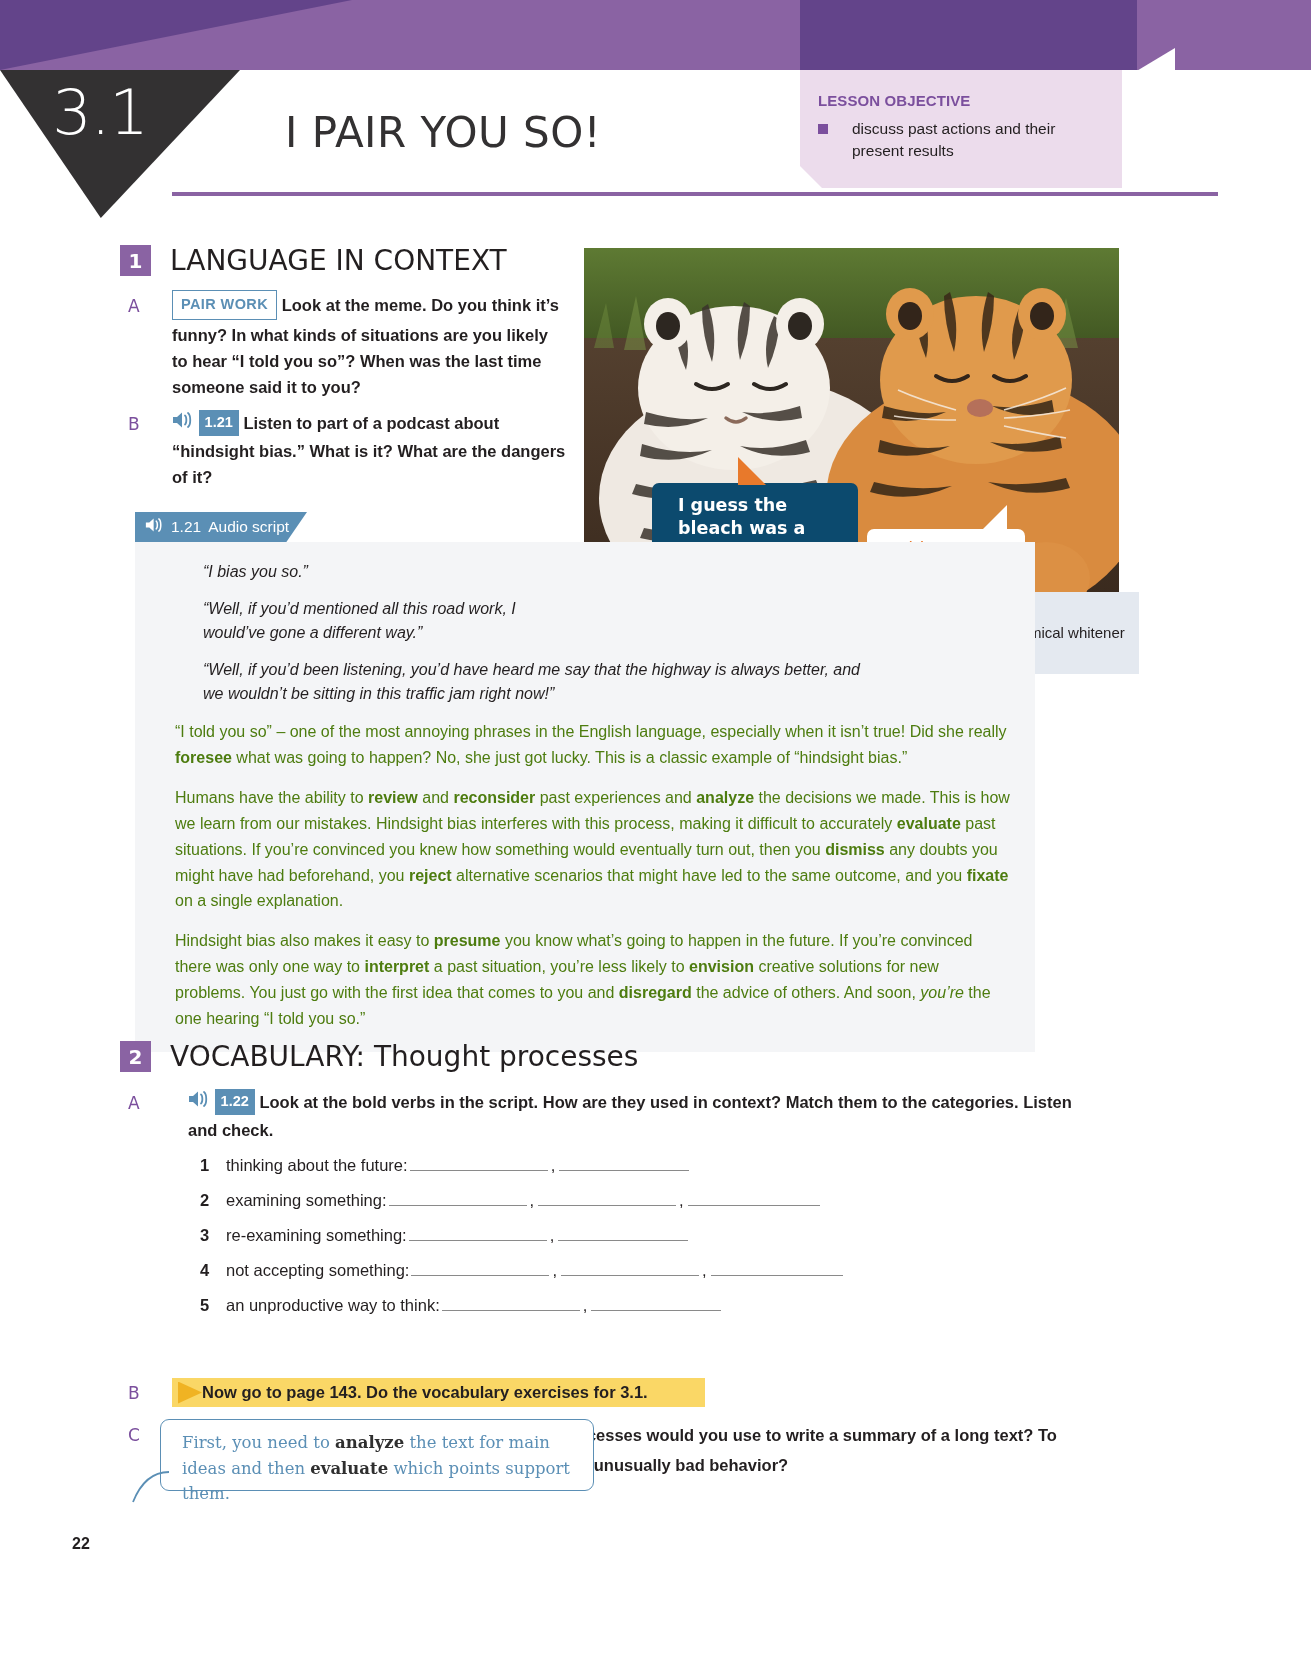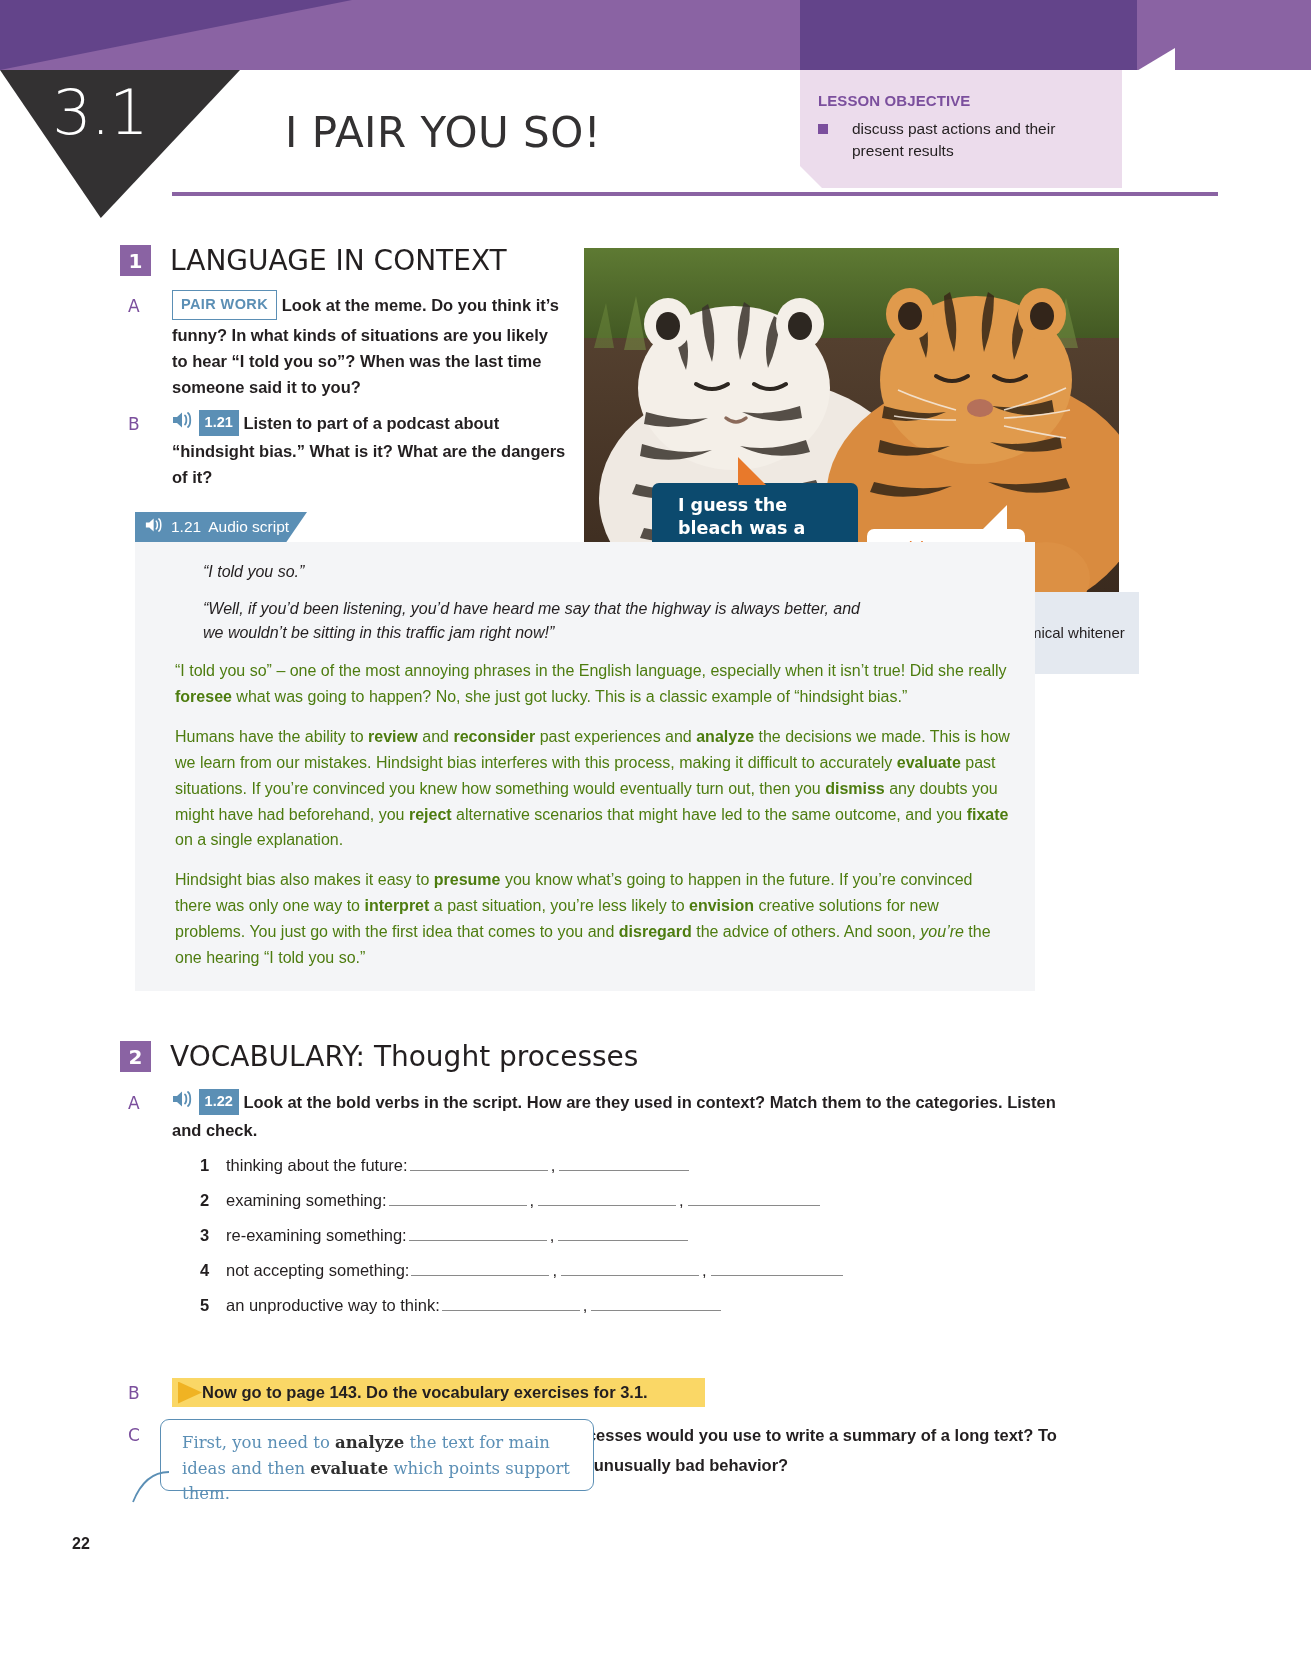--- a/index.html
+++ b/index.html
@@ -476,33 +476,34 @@
       <svg width="19" height="16" viewBox="0 0 22 18">
           <path d="M1 6h4l5-4.5v15L5 12H1z" fill="#ffffff"></path>
           <path d="M13 4.5c1.8 1.2 1.8 7.8 0 9" stroke="#ffffff" stroke-width="1.8" fill="none" stroke-linecap="round"></path>
           <path d="M16 2c3 2.2 3 11.8 0 14" stroke="#ffffff" stroke-width="1.8" fill="none" stroke-linecap="round"></path>
         </svg>
     </span>
     <span>1.21</span>
     <span>Audio script</span>
   </div>
   <div class="script-body">
-    <div class="script-quote">“I told you so.”</div>
+    <div class="script-quote">“I bias you so.”</div>
+    <div class="script-quote" style="width:400px;">“Well, if you’d mentioned all this road work, I would’ve gone a different way.”</div>
     <div class="script-quote" style="width:700px;">“Well, if you’d been listening, you’d have heard me say that the highway is always better, and we wouldn’t be sitting in this traffic jam right now!”</div>
     <div class="script-para">“I told you so” – one of the most annoying phrases in the English language, especially when it isn’t true! Did she really <b>foresee</b> what was going to happen? No, she just got lucky. This is a classic example of “hindsight bias.”</div>
     <div class="script-para">Humans have the ability to <b>review</b> and <b>reconsider</b> past experiences and <b>analyze</b> the decisions we made. This is how we learn from our mistakes. Hindsight bias interferes with this process, making it difficult to accurately <b>evaluate</b> past situations. If you’re convinced you knew how something would eventually turn out, then you <b>dismiss</b> any doubts you might have had beforehand, you <b>reject</b> alternative scenarios that might have led to the same outcome, and you <b>fixate</b> on a single explanation.</div>
     <div class="script-para" style="margin-bottom:0;">Hindsight bias also makes it easy to <b>presume</b> you know what’s going to happen in the future. If you’re convinced there was only one way to <b>interpret</b> a past situation, you’re less likely to <b>envision</b> creative solutions for new problems. You just go with the first idea that comes to you and <b>disregard</b> the advice of others. And soon, <i>you’re</i> the one hearing “I told you so.”</div>
   </div>
 </div>
 
 <div class="sec-badge" style="left:120px; top:1041px;">2</div>
 <div class="sec-title" style="left:170px; top:1040px;">VOCABULARY: Thought processes</div>
 
 <div class="ex-letter" style="left:128px; top:1093px;">A</div>
-<div class="task-bold" style="left:172px; top:1089px; width:900px;">
+<div class="task-bold" style="left:188px; top:1089px; width:900px;">
   <span class="spk">
     <svg width="22" height="18" viewBox="0 0 22 18">
         <path d="M1 6h4l5-4.5v15L5 12H1z" fill="#5b8fb5"></path>
         <path d="M13 4.5c1.8 1.2 1.8 7.8 0 9" stroke="#5b8fb5" stroke-width="1.8" fill="none" stroke-linecap="round"></path>
         <path d="M16 2c3 2.2 3 11.8 0 14" stroke="#5b8fb5" stroke-width="1.8" fill="none" stroke-linecap="round"></path>
       </svg>
   </span>
   <span class="trackbadge">1.22</span>
   <span>Look at the </span><b>bold</b><span> verbs in the script. How are they used in context? Match them to the categories. Listen and check.</span>
 </div>

